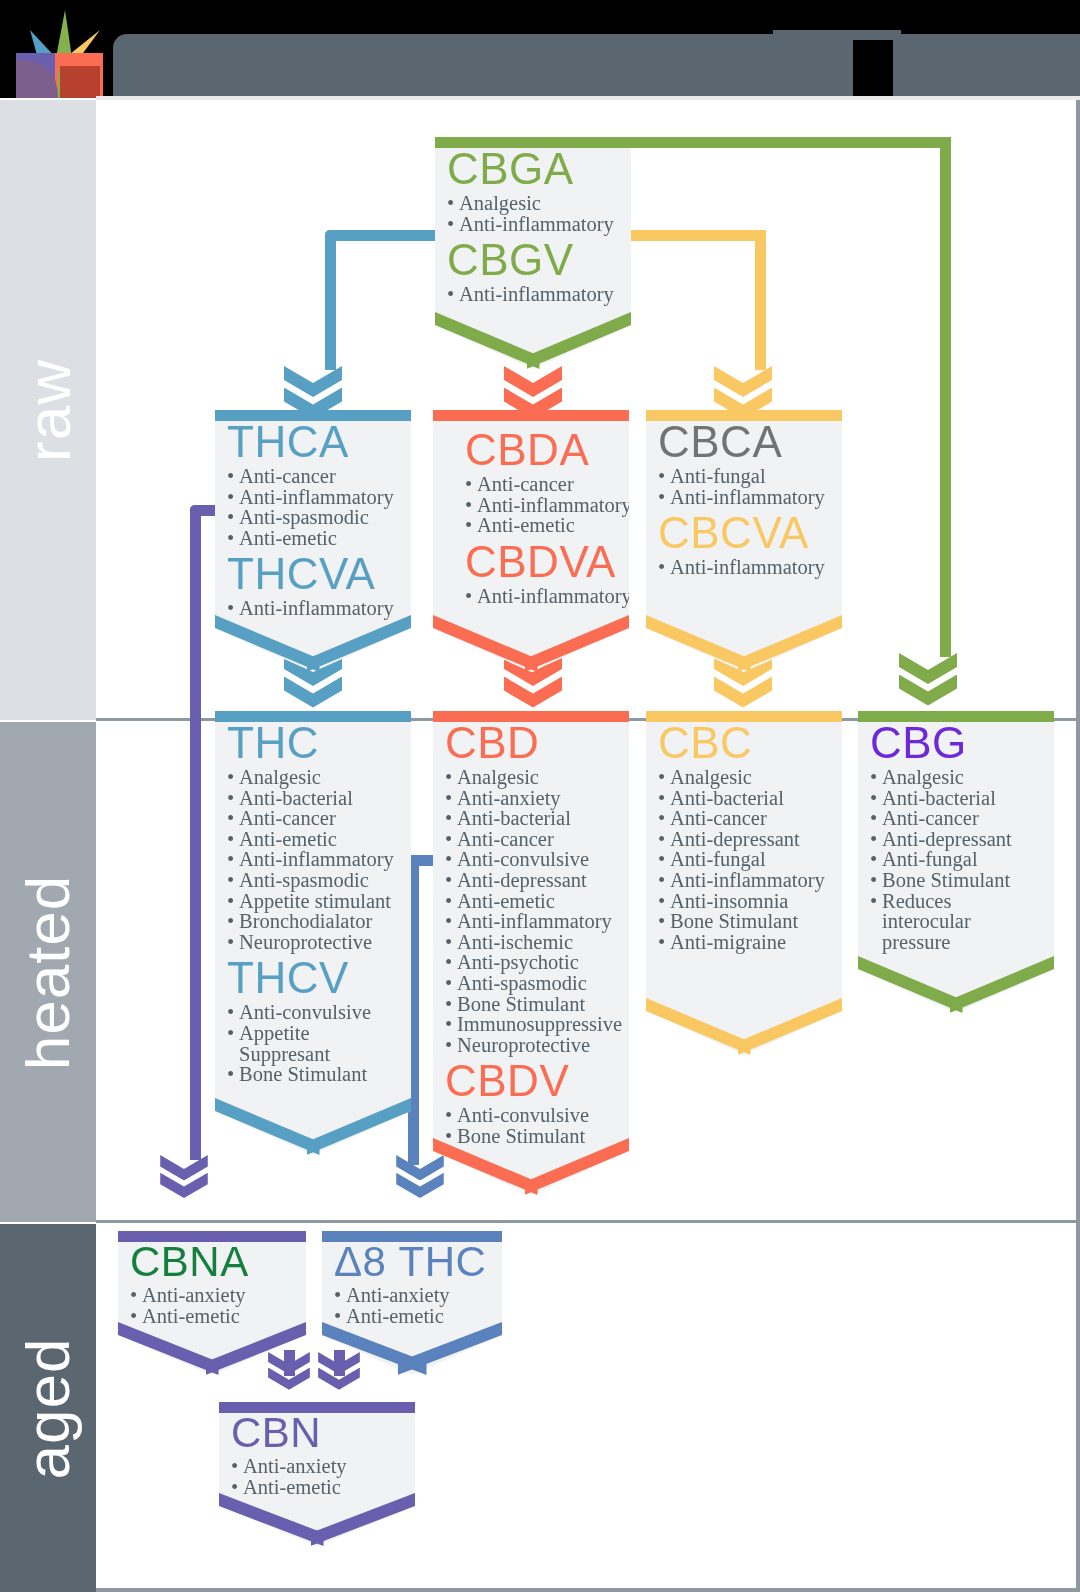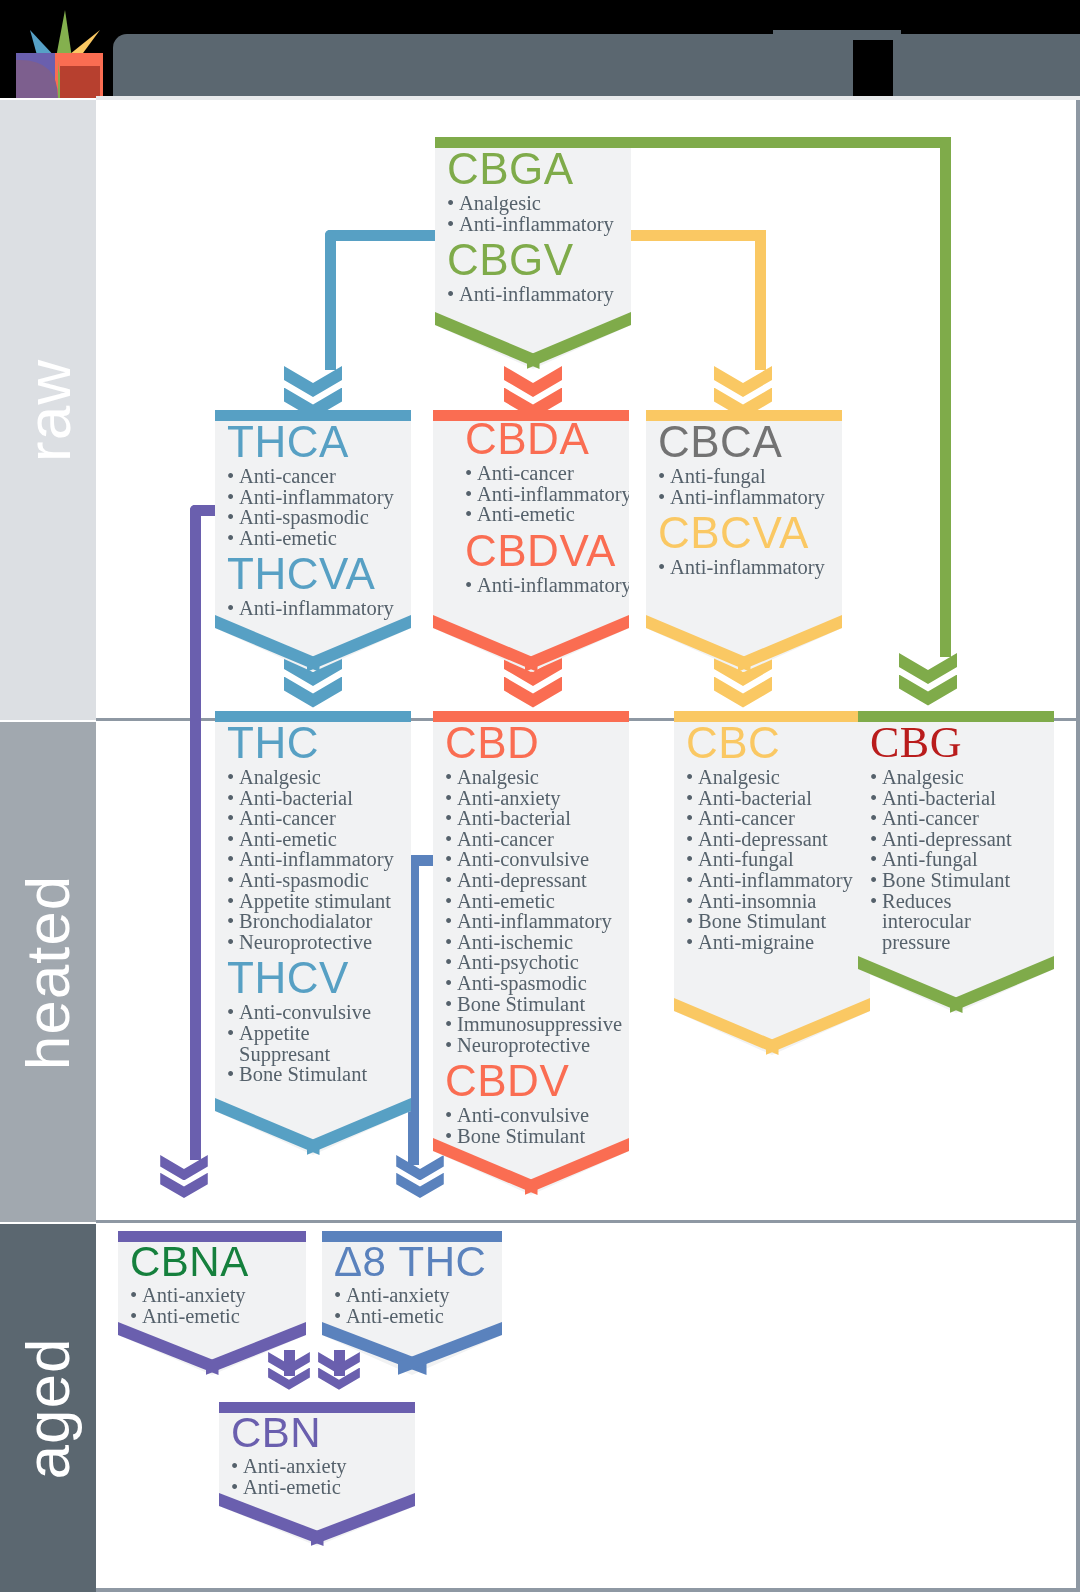--- a/index.html
+++ b/index.html
@@ -227,21 +227,21 @@
         <ul class="props">
           <li style="font-size: 20.5px; line-height: 20.6px;">Anti-inflammatory</li>
         </ul>
       </div>
     </div>
     <div class="card" style="left: 433px; top: 410px; width: 196px; height: 262px; background: transparent;">
       <div style="position: absolute; inset: 0px; background: rgb(241, 242, 243); clip-path: polygon(0px 0px, 100% 0px, 100% 83.21%, 50% 100%, 0px 83.21%);"></div>
       <div class="card-top" style="background: rgb(250, 109, 82);"></div>
       <div style="position: absolute; left: 0px; top: 205px; width: 104.5px; height: 57px; background: rgb(250, 109, 82); clip-path: polygon(0px 0px, 0px 13px, 100% 100%, 100% calc(100% - 13px));"></div>
       <div style="position: absolute; right: 0px; top: 205px; width: 104.5px; height: 57px; background: rgb(250, 109, 82); clip-path: polygon(100% 0px, 100% 13px, 0px 100%, 0px calc(100% - 13px));"></div>
-      <div class="card-body" style="top: 8px; height: 209px; padding-left: 32px;">
+      <div class="card-body" style="top: 19px; height: 209px; padding-left: 32px;">
         <div class="cname" style="color: rgb(250, 109, 82); font-size: 44px; line-height: 48px; margin-top: -3px;">CBDA</div>
         <ul class="props">
           <li style="font-size: 20.5px; line-height: 20.6px;">Anti-cancer</li>
           <li style="font-size: 20.5px; line-height: 20.6px;">Anti-inflammatory</li>
           <li style="font-size: 20.5px; line-height: 20.6px;">Anti-emetic</li>
         </ul>
         <div class="cname" style="color: rgb(250, 109, 82); font-size: 44px; line-height: 48px; margin-top: 2px;">CBDVA</div>
         <ul class="props">
           <li style="font-size: 20.5px; line-height: 20.6px;">Anti-inflammatory</li>
         </ul>
@@ -313,21 +313,21 @@
           <li style="font-size: 20.5px; line-height: 20.6px;">Immunosuppressive</li>
           <li style="font-size: 20.5px; line-height: 20.6px;">Neuroprotective</li>
         </ul>
         <div class="cname" style="color: rgb(250, 109, 82); font-size: 44px; line-height: 48px; margin-top: 2px;">CBDV</div>
         <ul class="props">
           <li style="font-size: 20.5px; line-height: 20.6px;">Anti-convulsive</li>
           <li style="font-size: 20.5px; line-height: 20.6px;">Bone Stimulant</li>
         </ul>
       </div>
     </div>
-    <div class="card" style="left: 646px; top: 711px; width: 196px; height: 344px; background: transparent; margin-left: 28px;">
+    <div class="card" style="left: 646px; top: 711px; width: 196px; height: 344px; background: transparent;">
       <div style="position: absolute; inset: 0px; background: rgb(241, 242, 243); clip-path: polygon(0px 0px, 100% 0px, 100% 87.21%, 50% 100%, 0px 87.21%);"></div>
       <div class="card-top" style="background: rgb(250, 200, 99);"></div>
       <div style="position: absolute; left: 0px; top: 287px; width: 104.5px; height: 57px; background: rgb(250, 200, 99); clip-path: polygon(0px 0px, 0px 13px, 100% 100%, 100% calc(100% - 13px));"></div>
       <div style="position: absolute; right: 0px; top: 287px; width: 104.5px; height: 57px; background: rgb(250, 200, 99); clip-path: polygon(100% 0px, 100% 13px, 0px 100%, 0px calc(100% - 13px));"></div>
       <div class="card-body" style="top: 11px; height: 291px;">
         <div class="cname" style="color: rgb(250, 200, 99); font-size: 44px; line-height: 48px; margin-top: -3px;">CBC</div>
         <ul class="props">
           <li style="font-size: 20.5px; line-height: 20.6px;">Analgesic</li>
           <li style="font-size: 20.5px; line-height: 20.6px;">Anti-bacterial</li>
           <li style="font-size: 20.5px; line-height: 20.6px;">Anti-cancer</li>
@@ -339,21 +339,21 @@
           <li style="font-size: 20.5px; line-height: 20.6px;">Anti-migraine</li>
         </ul>
       </div>
     </div>
     <div class="card" style="left: 858px; top: 711px; width: 196px; height: 302px; background: transparent;">
       <div style="position: absolute; inset: 0px; background: rgb(241, 242, 243); clip-path: polygon(0px 0px, 100% 0px, 100% 85.43%, 50% 100%, 0px 85.43%);"></div>
       <div class="card-top" style="background: rgb(127, 171, 74);"></div>
       <div style="position: absolute; left: 0px; top: 245px; width: 104.5px; height: 57px; background: rgb(127, 171, 74); clip-path: polygon(0px 0px, 0px 13px, 100% 100%, 100% calc(100% - 13px));"></div>
       <div style="position: absolute; right: 0px; top: 245px; width: 104.5px; height: 57px; background: rgb(127, 171, 74); clip-path: polygon(100% 0px, 100% 13px, 0px 100%, 0px calc(100% - 13px));"></div>
       <div class="card-body" style="top: 11px; height: 249px;">
-        <div class="cname" style="color: #b91c1c; font-size: 44px; line-height: 48px; margin-top: -3px; font-family: Liberation Serif, serif;">CBG</div>
+        <div class="cname" style="color: #6d28d9; font-size: 44px; line-height: 48px; margin-top: -3px;">CBG</div>
         <ul class="props">
           <li style="font-size: 20.5px; line-height: 20.6px;">Analgesic</li>
           <li style="font-size: 20.5px; line-height: 20.6px;">Anti-bacterial</li>
           <li style="font-size: 20.5px; line-height: 20.6px;">Anti-cancer</li>
           <li style="font-size: 20.5px; line-height: 20.6px;">Anti-depressant</li>
           <li style="font-size: 20.5px; line-height: 20.6px;">Anti-fungal</li>
           <li style="font-size: 20.5px; line-height: 20.6px;">Bone Stimulant</li>
           <li class="wrap" style="font-size: 20.5px; line-height: 20.6px;">Reduces interocular pressure</li>
         </ul>
       </div>

